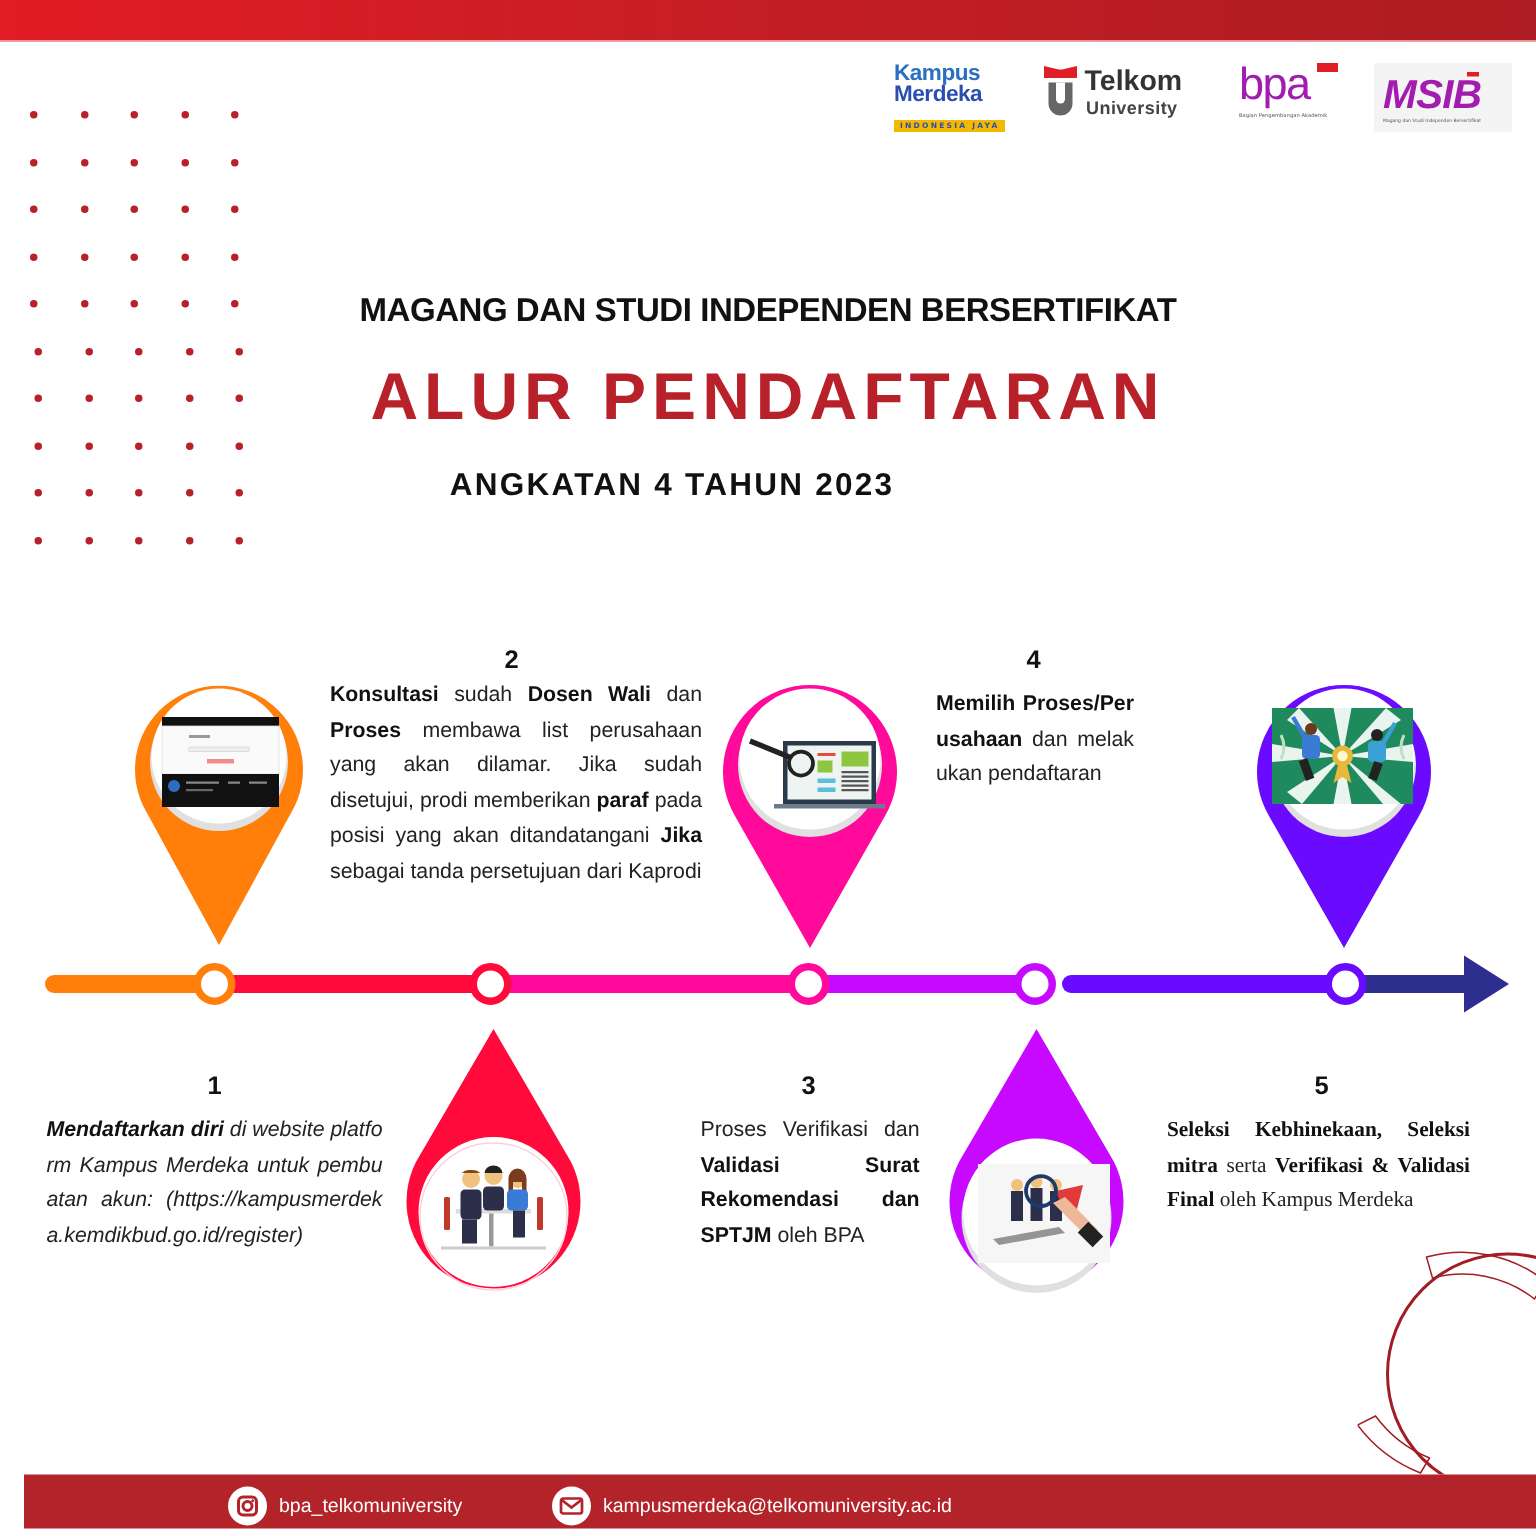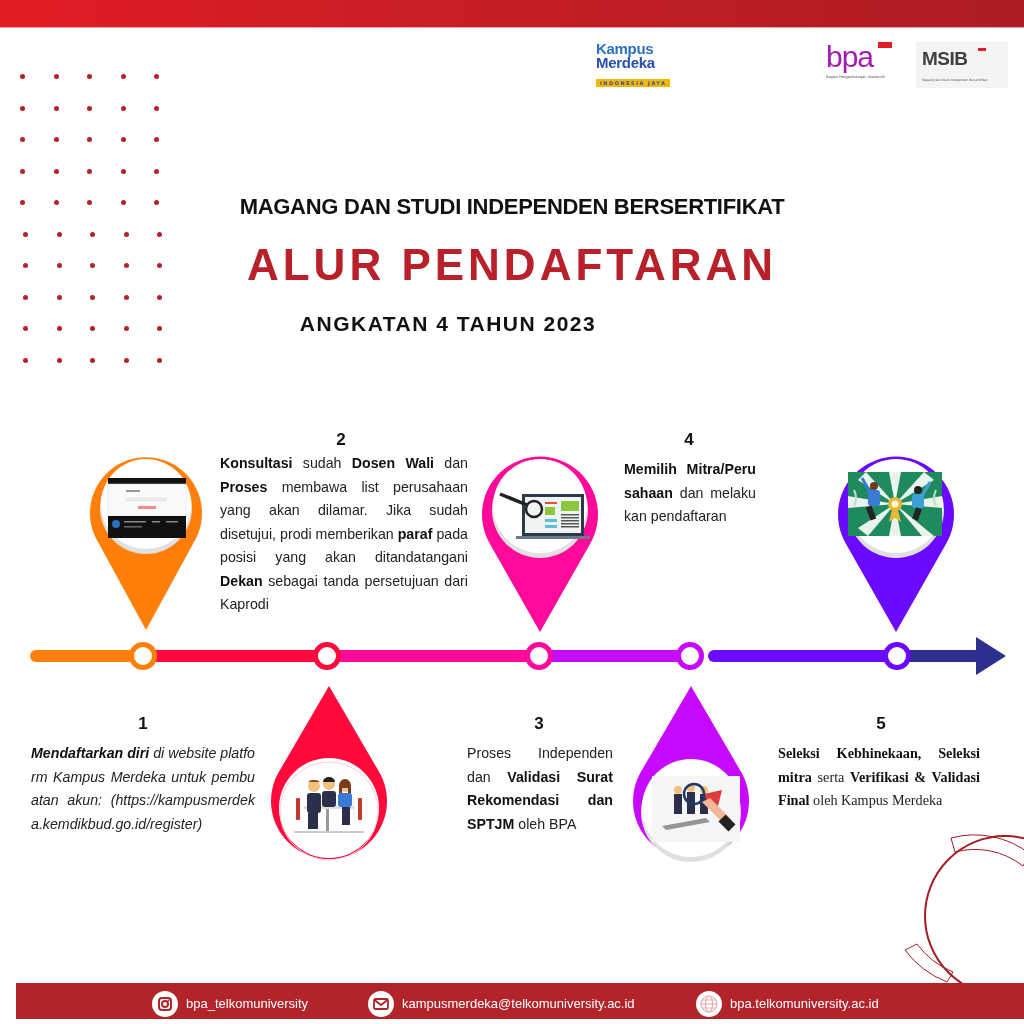--- a/index.html
+++ b/index.html
@@ -24,21 +24,21 @@
   .tu-mark .red { position: absolute; left: 0; top: 0; width: 22px; height: 8px; background: #e01e26; clip-path: polygon(0 0, 45% 30%, 55% 30%, 100% 0, 100% 100%, 0 100%); }
   .tu-mark .grey { position: absolute; left: 3px; top: 11px; width: 16px; height: 22px; background: #666; border-radius: 0 0 8px 8px; }
   .tu-mark .grey::after { content: ""; position: absolute; left: 5px; top: 0; width: 6px; height: 14px; background: #fff; border-radius: 0 0 3px 3px; }
   .tu-text1 { position: absolute; left: 27px; top: 2px; font-family: "Liberation Sans", sans-serif; font-weight: 700; font-size: 19px; color: #333; }
   .tu-text2 { position: absolute; left: 28px; top: 23px; font-family: "Liberation Sans", sans-serif; font-weight: 700; font-size: 12px; color: #444; letter-spacing: 0.3px; }
   .logo-bpa { left: 228px; width: 76px; }
   .bpa-t { position: absolute; left: 2px; top: 0px; font-family: "Liberation Sans", sans-serif; font-size: 30px; color: #a21caf; letter-spacing: -1px; line-height: 30px; }
   .bpa-flag { position: absolute; left: 54px; top: 0px; width: 14px; height: 6px; background: #e01e26; }
   .bpa-sub { position: absolute; left: 2px; top: 33px; font-size: 3.5px; color: #555; white-space: nowrap; }
   .logo-msib { left: 320px; width: 92px; background: #f4f4f4; }
-  .msib-t { position: absolute; left: 6px; top: 6px; font-family: "Liberation Sans", sans-serif; font-weight: 900; font-size: 19px; color: #404040; letter-spacing: -0.5px; }
+  .msib-t { position: absolute; left: 6px; top: 6px; font-family: "Liberation Sans", sans-serif; font-weight: 900; font-size: 27px; font-style: italic; color: #a21caf; letter-spacing: -0.5px; }
   .msib-sub { position: absolute; left: 6px; top: 36px; font-size: 3px; color: #555; white-space: nowrap; }
   .msib-mark { position: absolute; left: 62px; top: 6px; width: 8px; height: 3px; background: #e01e26; }
 
   .subtitle { position: absolute; top: 194px; left: 0; width: 1024px; text-align: center;
     font-family: "Liberation Sans", sans-serif; font-weight: 700; font-size: 22px; color: #111; letter-spacing: -0.3px; }
   .title { position: absolute; top: 240px; left: 0; width: 1024px; text-align: center;
     font-family: "Liberation Sans", sans-serif; font-weight: 700; font-size: 44px; color: #b8202a; letter-spacing: 4px; }
   .cohort { position: absolute; top: 312px; left: 0; width: 896px; text-align: center;
     font-family: "Liberation Sans", sans-serif; font-weight: 700; font-size: 21px; color: #111; letter-spacing: 1.5px; }
 
@@ -118,20 +118,28 @@
     <div class="dot" style="left: 105.8px; top: 285.5px;"></div>
     <div class="dot" style="left: 139.4px; top: 285.5px;"></div>
   </div>
 
 <div class="logos">
   <div class="logo logo-km">
     <div class="km-t">Kampus</div>
     <div class="km-t km-t2">Merdeka</div>
     <span class="km-band">INDONESIA JAYA</span>
   </div>
+  <div class="logo logo-telkom">
+    <div class="tu-mark">
+        <div class="red"></div>
+        <div class="grey"></div>
+      </div>
+    <div class="tu-text1">Telkom</div>
+    <div class="tu-text2">University</div>
+  </div>
   <div class="logo logo-bpa">
     <div class="bpa-t">bpa</div>
     <div class="bpa-flag"></div>
     <div class="bpa-sub">Bagian Pengembangan Akademik</div>
   </div>
   <div class="logo logo-msib">
     <div class="msib-mark"></div>
     <div class="msib-t">MSIB</div>
     <div class="msib-sub">Magang dan Studi Independen Bersertifikat</div>
   </div>
@@ -270,36 +278,36 @@
       <rect x="80" y="62" width="6" height="12" fill="#222" transform="rotate(20 83 68)"></rect>
       <line x1="88" y1="50" x2="96" y2="36" stroke="#3aa0d5" stroke-width="3"></line>
       <path d="M20 60 q4 -8 0 -16" fill="none" stroke="#bfe0c0" stroke-width="2"></path>
       <path d="M102 60 q-4 -8 0 -16" fill="none" stroke="#bfe0c0" stroke-width="2"></path>
     </g>
   </svg>
 </div>
 
 <div class="step-num" style="left:326px;top:430px;width:30px;">2</div>
 <div class="step-text" style="left:220px;top:452px;width:248px;">
-  <b>Konsultasi</b><span> sudah </span><b>Dosen Wali</b><span> dan </span><b>Proses</b><span> membawa list perusahaan yang akan dilamar. Jika sudah disetujui, prodi memberikan </span><b>paraf</b><span> pada posisi yang akan ditandatangani </span><b>Dekan</b><span> sebagai tanda persetujuan dari Kaprodi</span>
+  <b>Konsultasi</b><span> sudah </span><b>Dosen Wali</b><span> dan </span><b>Proses</b><span> membawa list perusahaan yang akan dilamar. Jika sudah disetujui, prodi memberikan </span><b>paraf</b><span> pada posisi yang akan ditandatangani </span><b>Jika</b><span> sebagai tanda persetujuan dari Kaprodi</span>
 </div>
 
 <div class="step-num" style="left:674px;top:430px;width:30px;">4</div>
 <div class="step-text" style="left:624px;top:458px;width:132px;word-break:break-all;">
-  <b>Memilih Mitra/Perusahaan</b><span> dan melakukan pendaftaran</span>
+  <b>Memilih Proses/Perusahaan</b><span> dan melakukan pendaftaran</span>
 </div>
 
 <div class="step-num" style="left:128px;top:714px;width:30px;">1</div>
 <div class="step-text" style="left:31px;top:742px;width:224px;word-break:break-all;font-style:italic;">
   <b>Mendaftarkan diri</b><span> di website platform Kampus Merdeka untuk pembuatan akun: (https://kampusmerdeka.kemdikbud.go.id/register)</span>
 </div>
 
 <div class="step-num" style="left:524px;top:714px;width:30px;">3</div>
 <div class="step-text" style="left:467px;top:742px;width:146px;">
-  <span>Proses Independen dan </span><b>Validasi Surat Rekomendasi dan SPTJM</b><span> oleh BPA</span>
+  <span>Proses Verifikasi dan </span><b>Validasi Surat Rekomendasi dan SPTJM</b><span> oleh BPA</span>
 </div>
 
 <div class="step-num" style="left:866px;top:714px;width:30px;">5</div>
 <div class="step-text" style="left:778px;top:742px;width:202px;font-family:Liberation Serif, serif;">
   <b>Seleksi Kebhinekaan, Seleksi mitra</b><span> serta </span><b>Verifikasi &amp; Validasi Final</b><span> oleh Kampus Merdeka</span>
 </div>
 
 <svg class="deco-ring" width="119" height="153" viewBox="0 0 119 153">
   <circle cx="100" cy="86" r="80" fill="none" stroke="#a31d24" stroke-width="2"></circle>
   <path d="M46 8 A90 90 0 0 1 125 24 L118 36 A78 78 0 0 0 50 22 Z" fill="none" stroke="#a31d24" stroke-width="1"></path>
@@ -319,25 +327,13 @@
   </div>
   <div class="contact" style="left:352px;">
     <span class="ico">
       <svg width="26" height="26" viewBox="0 0 26 26">
           <rect x="6" y="8" width="14" height="10" rx="1.5" fill="none" stroke="#b3232a" stroke-width="1.8"></rect>
           <path d="M6.5 9 L13 14 L19.5 9" fill="none" stroke="#b3232a" stroke-width="1.8"></path>
         </svg>
     </span>
     <span>kampusmerdeka@telkomuniversity.ac.id</span>
   </div>
-  <div class="contact" style="left:680px;">
-    <span class="ico">
-      <svg width="26" height="26" viewBox="0 0 26 26">
-          <circle cx="13" cy="13" r="8" fill="none" stroke="#e8b0b3" stroke-width="1.2"></circle>
-          <ellipse cx="13" cy="13" rx="3.5" ry="8" fill="none" stroke="#e8b0b3" stroke-width="1.2"></ellipse>
-          <line x1="5" y1="13" x2="21" y2="13" stroke="#e8b0b3" stroke-width="1.2"></line>
-          <line x1="6.5" y1="9" x2="19.5" y2="9" stroke="#e8b0b3" stroke-width="1"></line>
-          <line x1="6.5" y1="17" x2="19.5" y2="17" stroke="#e8b0b3" stroke-width="1"></line>
-        </svg>
-    </span>
-    <span>bpa.telkomuniversity.ac.id</span>
-  </div>
 </div>
 
 </body></html>

